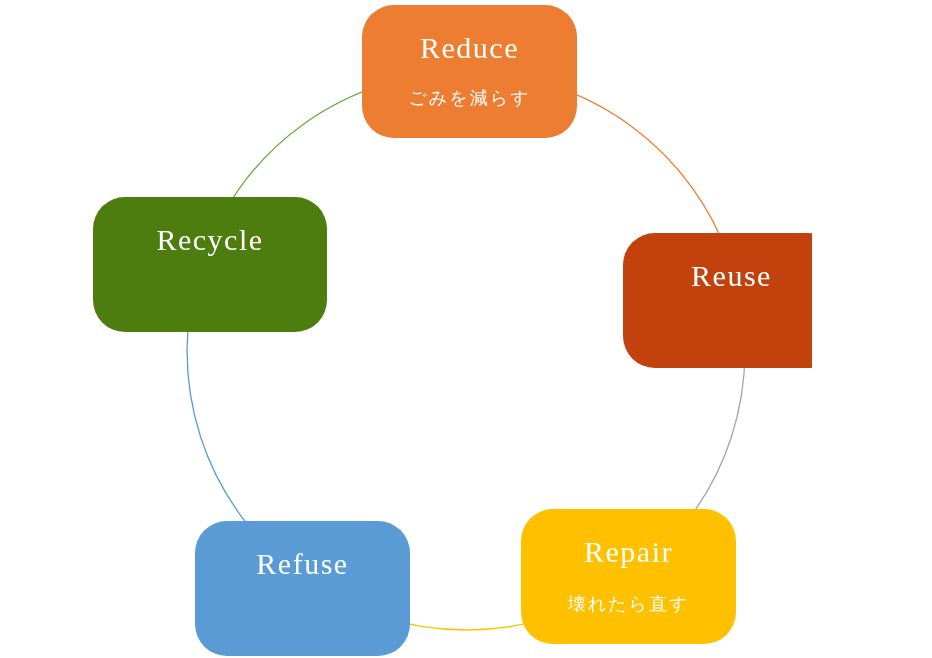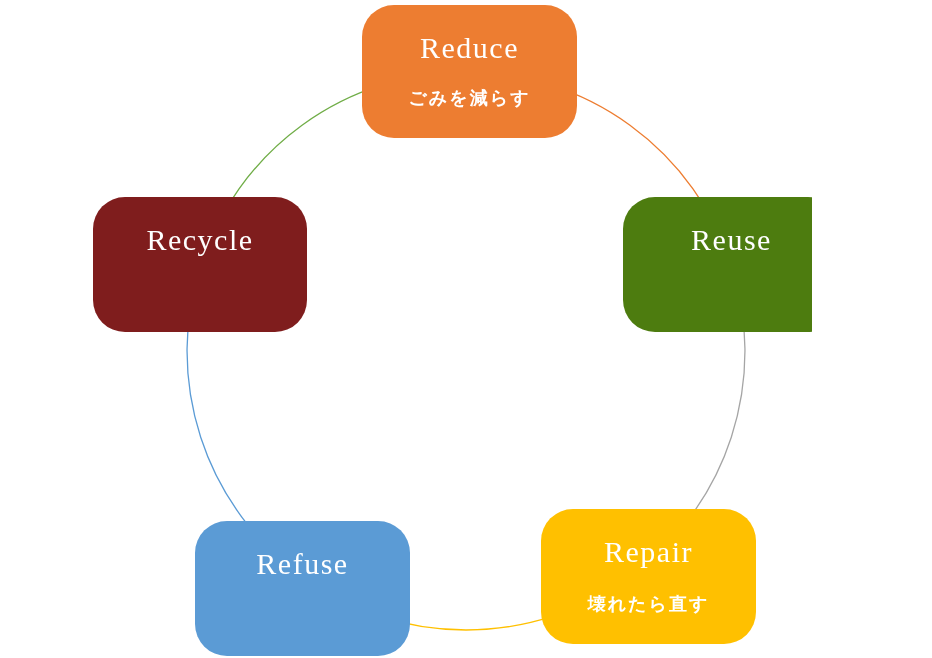--- a/index.html
+++ b/index.html
@@ -42,27 +42,27 @@
     white-space: nowrap;
   }
   .node .sub {
     position: absolute;
     top: 70%;
     left: 0;
     right: 0;
     transform: translateY(-50%);
     text-align: center;
     font-size: 18px;
-    font-weight: 700;
+    font-weight: 400;
     letter-spacing: 2px;
     white-space: nowrap;
   }
   .node-reduce  { left: 362px; top: 5px;   width: 215px; height: 133px; }
   .node-reuse   { left: 623px; top: 197px; width: 217px; height: 135px; }
-  .node-repair  { left: 541px; top: 509px; width: 215px; height: 135px; }
+  .node-repair  { left: 521px; top: 509px; width: 215px; height: 135px; }
   .node-refuse  { left: 195px; top: 509px; width: 215px; height: 135px; margin-top: 12px; }
   .node-recycle { left: 93px;  top: 197px; width: 214px; height: 135px; }
 </style>
 </head>
 <body>
 
 <div class="stage">
 
   <svg class="ring" width="932" height="658" viewBox="0 0 932 658" aria-hidden="true">
     <path d="M 466 72 A 279 279 0 0 1 731.3 264.8" stroke="#ED7D31"></path>
@@ -70,30 +70,30 @@
     <path d="M 630 576.7 A 279 279 0 0 1 302 576.7" stroke="#FFC000"></path>
     <path d="M 302 576.7 A 279 279 0 0 1 200.7 264.8" stroke="#5B9BD5"></path>
     <path d="M 200.7 264.8 A 279 279 0 0 1 466 72" stroke="#70AD47"></path>
   </svg>
 
   <div class="node node-reduce" style="background: rgb(237, 125, 49);">
     <div class="title">Reduce</div>
     <div class="sub">ごみを減らす</div>
   </div>
 
-  <div class="node node-reuse" style="background: #4d7c0f;">
+  <div class="node node-reuse" style="background: #c2410c; margin-top: 36px;">
     <div class="title">Reuse</div>
   </div>
 
   <div class="node node-repair" style="background: rgb(255, 192, 0);">
     <div class="title">Repair</div>
     <div class="sub">壊れたら直す</div>
   </div>
 
   <div class="node node-refuse" style="background: rgb(91, 155, 213);">
     <div class="title">Refuse</div>
   </div>
 
-  <div class="node node-recycle" style="background: #7f1d1d;">
+  <div class="node node-recycle" style="background: #4d7c0f; padding-left: 20px;">
     <div class="title">Recycle</div>
   </div>
 
 </div>
 
 </body></html>

